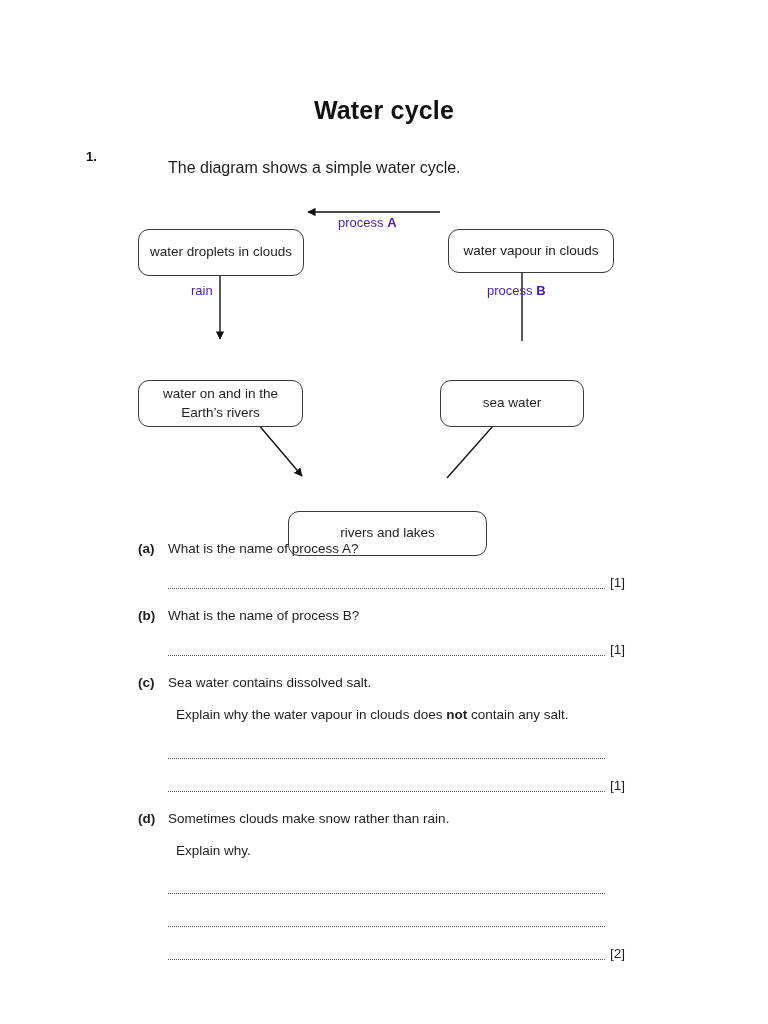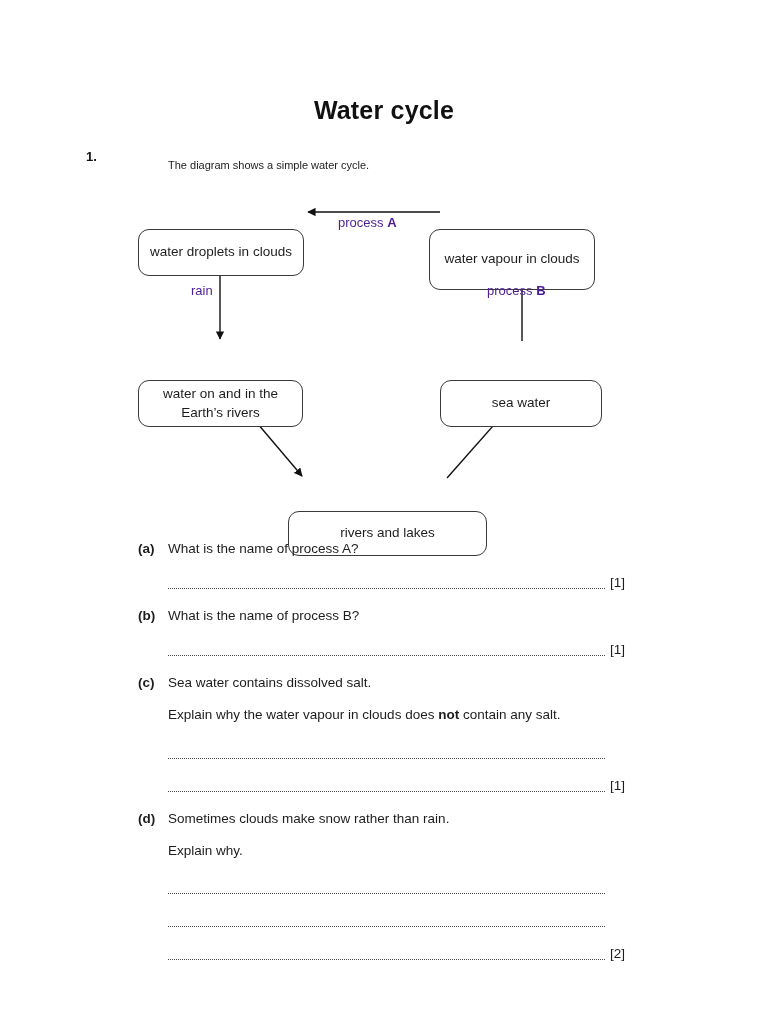--- a/index.html
+++ b/index.html
@@ -40,21 +40,21 @@
     left: 86px;
     top: 149px;
     font-size: 13px;
     font-weight: bold;
     color: #111;
   }
   .intro {
     position: absolute;
     left: 168px;
     top: 159px;
-    font-size: 11px;
+    font-size: 16px;
     color: #1d1d1d;
   }
 
   
   .diagram {
     position: absolute;
     left: 0;
     top: 0;
     width: 768px;
     height: 540px;
@@ -74,23 +74,23 @@
     align-items: center;
     justify-content: center;
     text-align: center;
     font-size: 13.5px;
     line-height: 1.35;
     color: #1d1d1d;
     padding: 0 8px;
     margin-top: 38px;
   }
   #node-droplets { left: 138px; top: 191px; width: 166px; height: 47px; }
-  #node-vapour   { left: 429px; top: 191px; width: 166px; height: 61px; }
+  #node-vapour   { left: 448px; top: 191px; width: 166px; height: 44px; }
   #node-surface  { left: 138px; top: 342px; width: 165px; height: 47px; }
-  #node-sea      { left: 440px; top: 342px; width: 162px; height: 47px; }
+  #node-sea      { left: 440px; top: 342px; width: 144px; height: 47px; }
   #node-rivers   { left: 288px; top: 473px; width: 199px; height: 45px; }
 
   .edge-label {
     position: absolute;
     font-size: 13px;
     color: #4c1d95;
     white-space: nowrap;
   }
   .edge-label b { font-weight: bold; }
   #lbl-process-a { left: 338px; top: 215px; }
@@ -108,21 +108,21 @@
     font-size: 13.5px;
     color: #1d1d1d;
   }
   .part-letter {
     font-weight: bold;
     width: 30px;
     flex: 0 0 30px;
   }
   .part-text { flex: 1; }
   .part-sub {
-    margin-left: 30px;
+    margin-left: 38px;
     font-size: 13.5px;
     color: #1d1d1d;
   }
   .part-sub b { font-weight: bold; }
 
   
   .answer-line {
     position: absolute;
     left: 168px;
     height: 14px;

